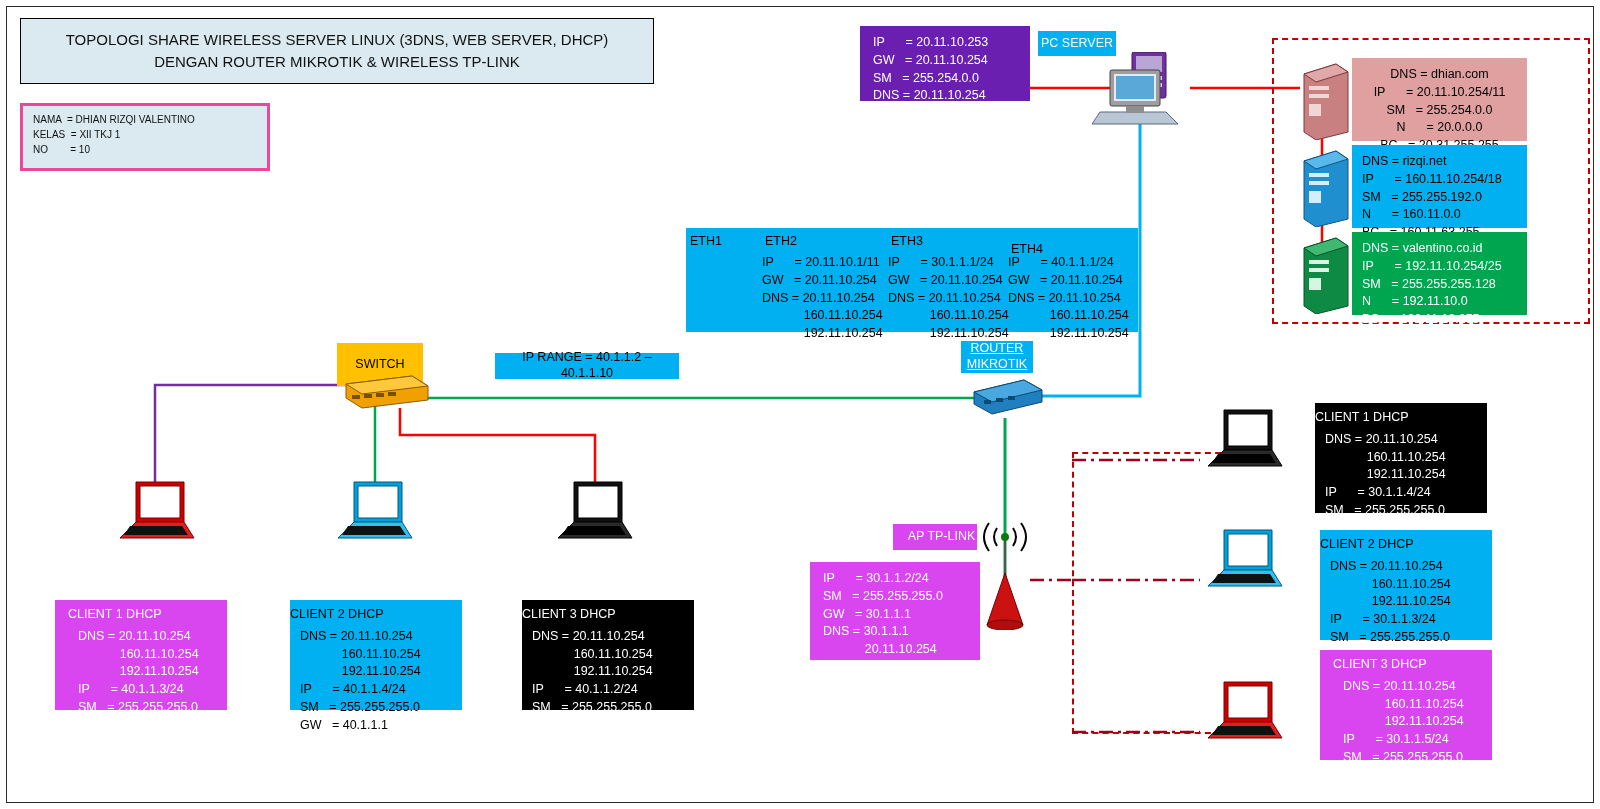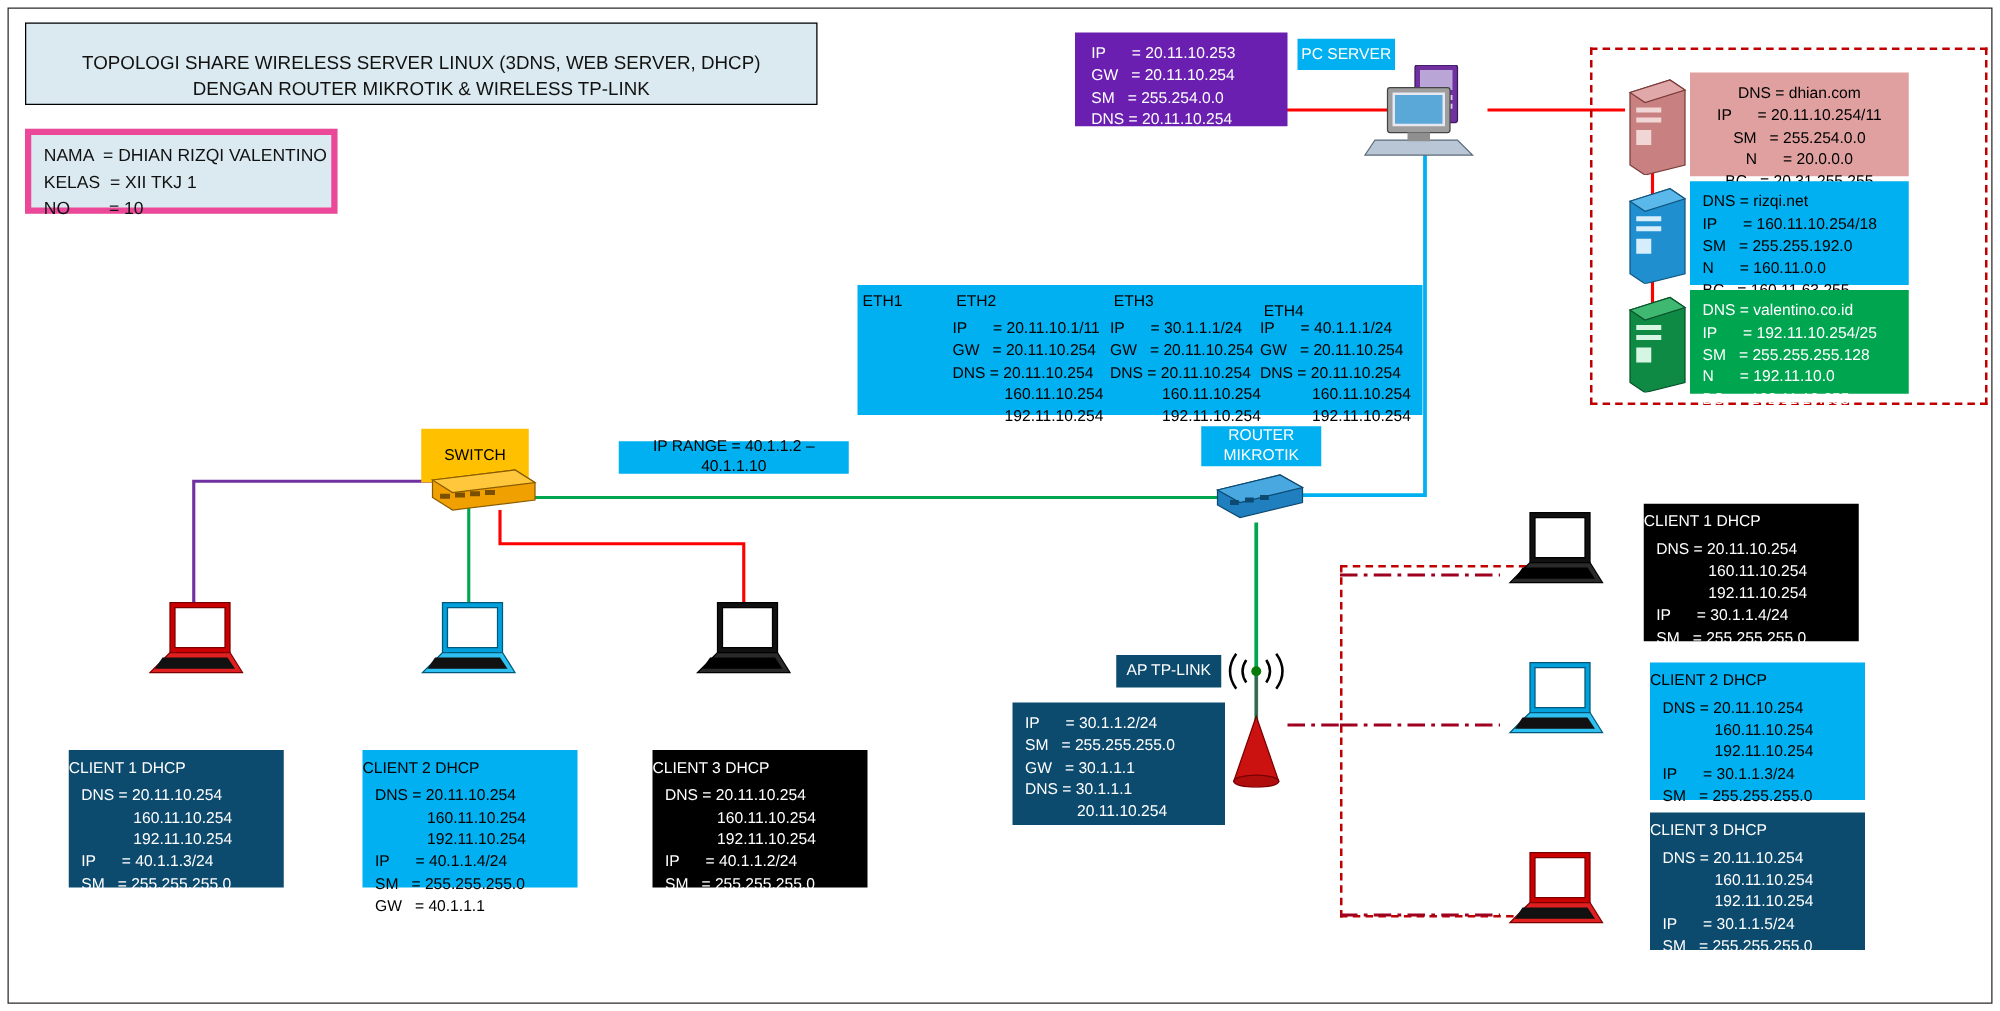--- a/index.html
+++ b/index.html
@@ -27,30 +27,30 @@
     box-sizing: border-box;
   }
   .abs { position: absolute; box-sizing: border-box; }
 
   
   .title-box {
     left: 20px; top: 18px; width: 634px; height: 66px;
     background: #dbeaf0;
     border: 1px solid #000;
     display: flex; flex-direction: column;
-    align-items: center; justify-content: flex-end;
+    align-items: center; justify-content: center;
     font-size: 15px; color: #111; line-height: 1.45;
     text-align: center;
   }
   .ident-box {
     left: 20px; top: 103px; width: 250px; height: 68px;
     background: #dbeaf0;
-    border: 5px solid #ec4899;
+    border: 3px solid #ec4899;
     padding: 6px 10px;
-    font-size: 14px; color: #111; line-height: 1.5;
+    font-size: 10px; color: #111; line-height: 1.5;
     white-space: pre;
   }
 
   
   .info {
     font-size: 12.5px;
     line-height: 1.42;
     white-space: pre;
     padding: 8px 10px;
     color: #000;
@@ -65,21 +65,21 @@
   }
   .center-title {
     text-align: left;
     font-size: 12.5px;
     margin-bottom: 2px;
   }
 
   
   .bg-purple { background: #6a1fb0; }
   .bg-cyan   { background: #00b0f0; }
-  .bg-red    { background: #0c4a6e; }
+  .bg-red    { background: #d946ef; padding-left: 13px; }
   .bg-black  { background: #000000; }
   .bg-green  { background: #00a550; }
   .bg-salmon { background: #e0a0a0; text-align: center; }
   .bg-amber  { background: #ffc000; }
 
   
   .dash-red {
     border: 2px dashed #c00000;
   }
   .dashdot-red {
@@ -222,21 +222,21 @@
     <polygon points="6,14 72,6 88,16 88,30 22,38 6,28" fill="#f0a000" stroke="#8a5c00"></polygon>
     <polygon points="6,14 72,6 88,16 22,24" fill="#ffc83c" stroke="#8a5c00"></polygon>
     <rect x="12" y="25" width="8" height="4" fill="#7a4f00"></rect>
     <rect x="24" y="24" width="8" height="4" fill="#7a4f00"></rect>
     <rect x="36" y="23" width="8" height="4" fill="#7a4f00"></rect>
     <rect x="48" y="22" width="8" height="4" fill="#7a4f00"></rect>
   </svg>
 
   <div class="abs label-box bg-cyan" style="left:495px; top:353px; width:184px; height:26px; color:#000;">IP RANGE = 40.1.1.2 – 40.1.1.10</div>
 
-  <div class="abs label-box bg-cyan" style="left:961px; top:341px; width:96px; height:32px; white-space:pre;"><span>ROUTER
+  <div class="abs label-box bg-cyan" style="left:961px; top:341px; width:72px; height:32px; white-space:pre;text-decoration:underline;"><span>ROUTER
 MIKROTIK</span></div>
   <svg class="abs" style="left:968px; top:374px; width:80px; height:46px;">
     <polygon points="6,18 56,6 74,16 74,28 24,40 6,30" fill="#1f7fbf" stroke="#0d4a72"></polygon>
     <polygon points="6,18 56,6 74,16 24,28" fill="#4aa8e0" stroke="#0d4a72"></polygon>
     <rect x="16" y="26" width="7" height="4" fill="#0d4a72"></rect>
     <rect x="28" y="24" width="7" height="4" fill="#0d4a72"></rect>
     <rect x="40" y="22" width="7" height="4" fill="#0d4a72"></rect>
   </svg>
 
   <svg class="abs" style="left:112px; top:480px; width:84px; height:68px;">

